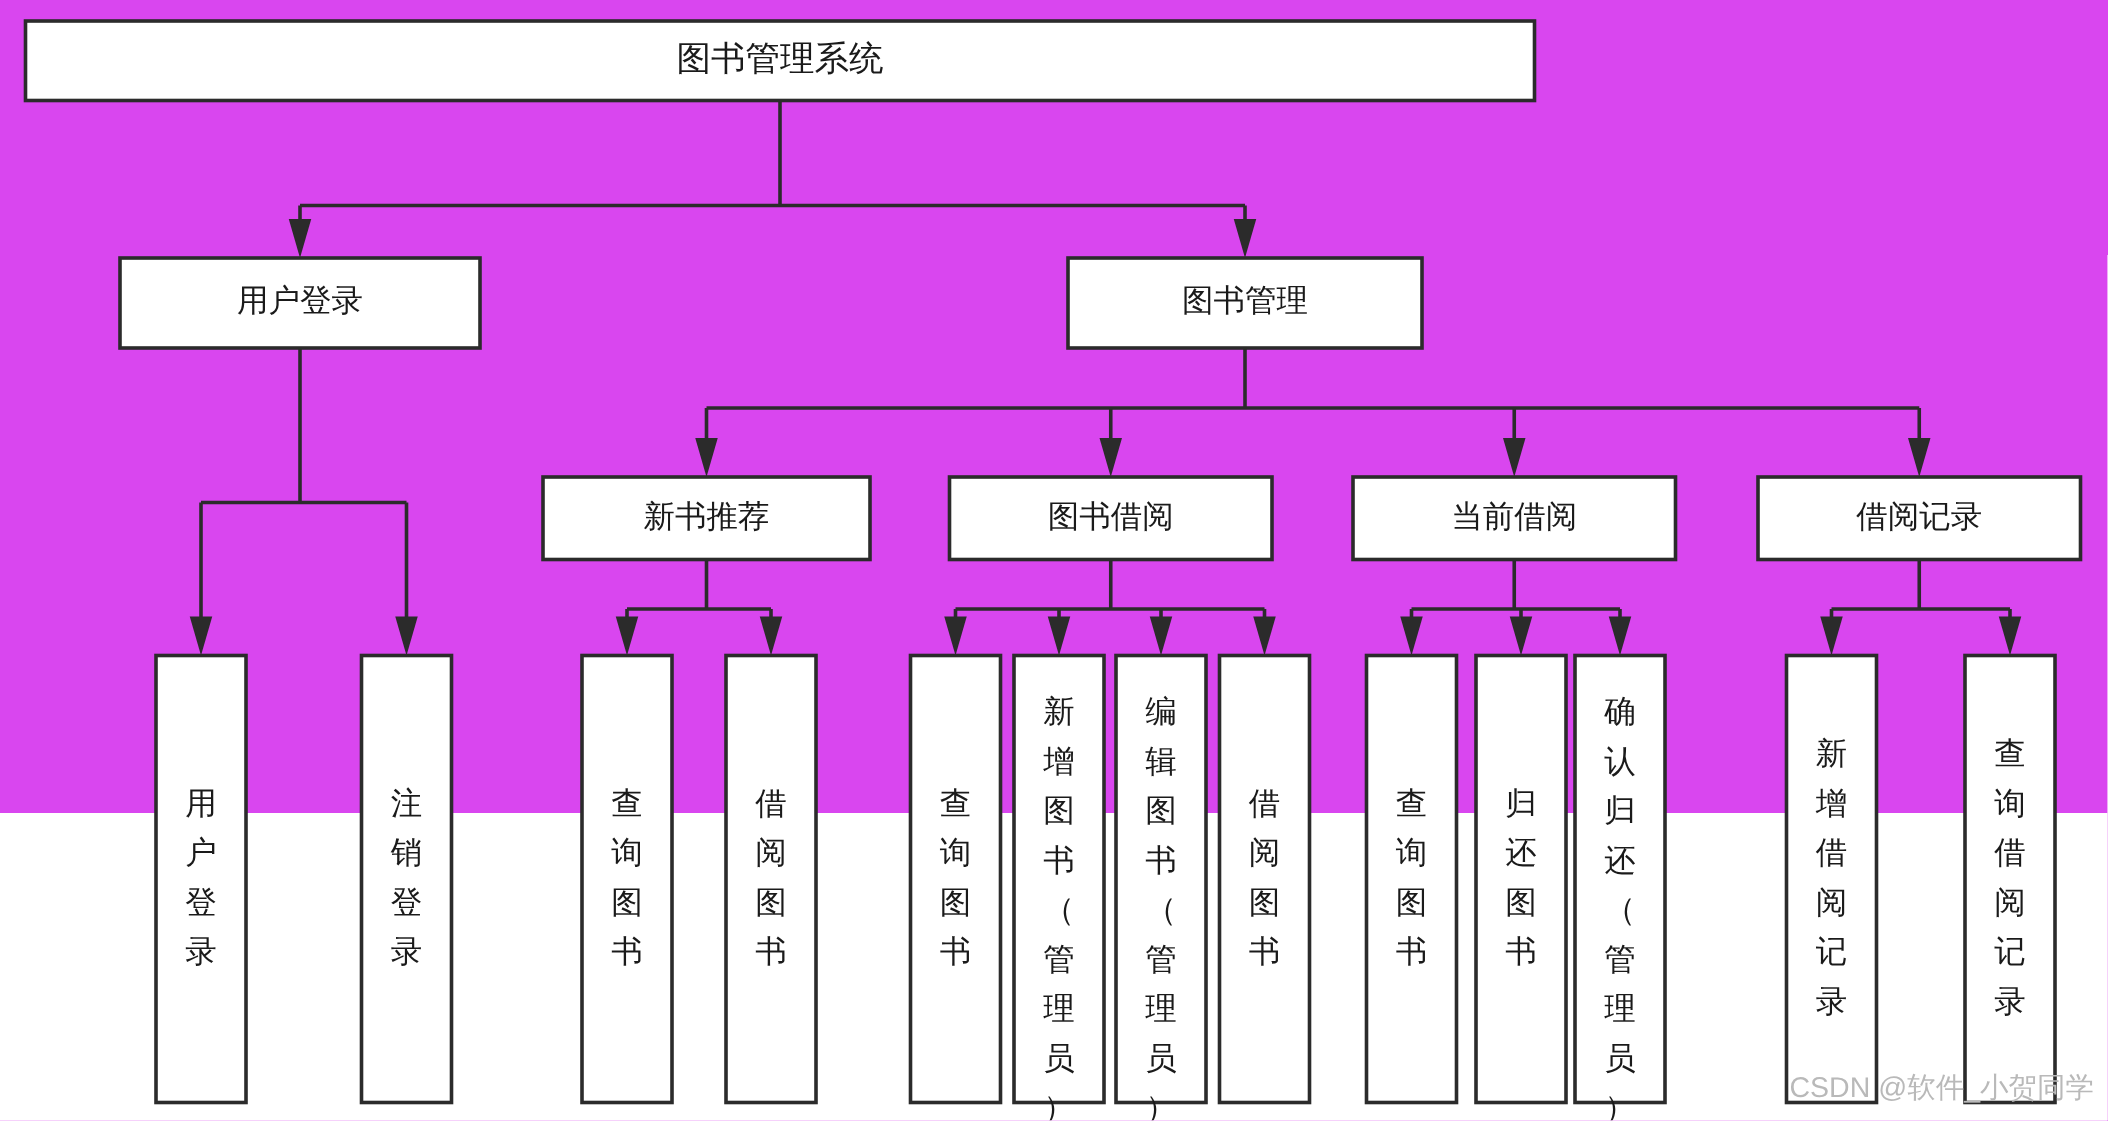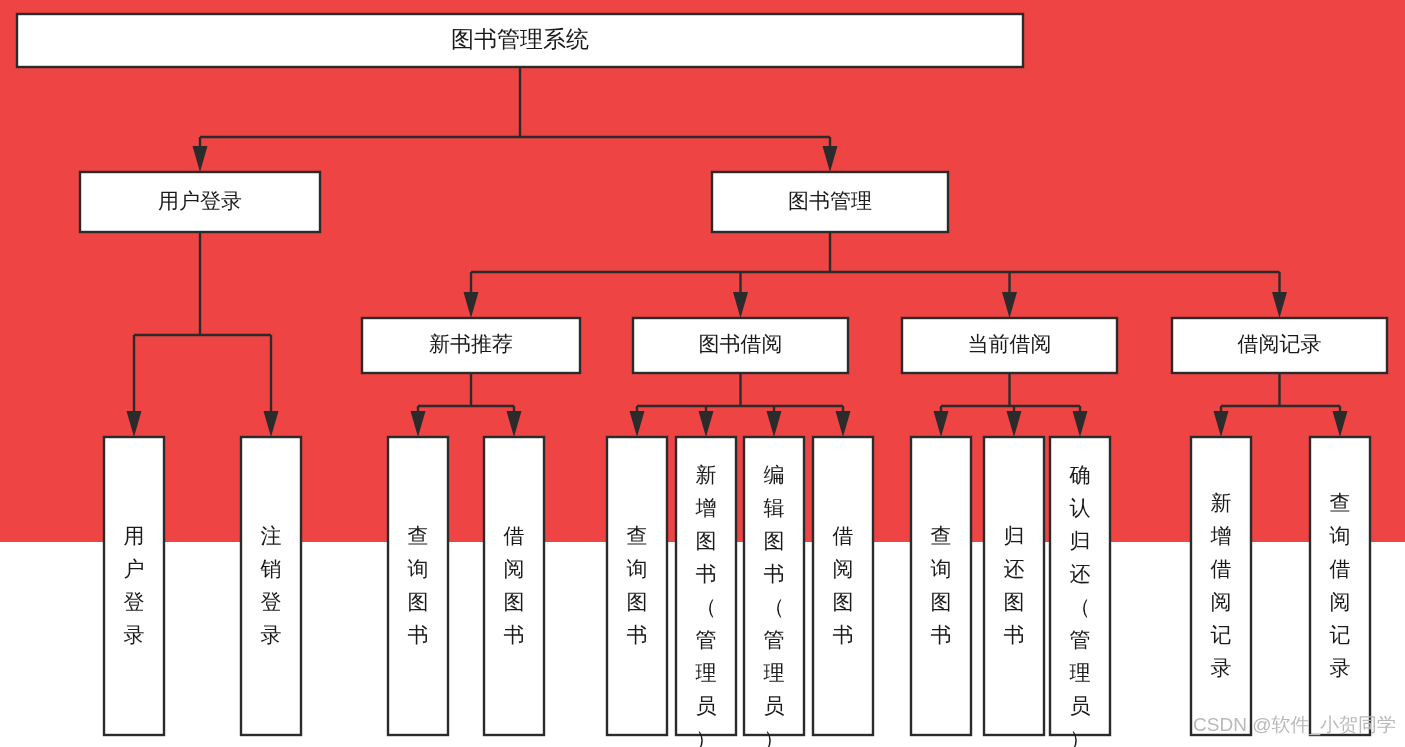--- a/index.html
+++ b/index.html
@@ -11,21 +11,21 @@
   body {
     width: 1405px;
     height: 747px;
     font-family: "Liberation Sans", "DejaVu Sans", sans-serif;
     overflow: hidden;
   }
   #diagram-root {
     position: relative;
     width: 1405px;
     height: 542px;
-    background: #ef4444;
+    background: #d946ef;
   }
   svg.diagram-canvas {
     position: absolute;
     top: 0;
     left: 0;
     width: 1405px;
     height: 747px;
     display: block;
   }
   .node-rect {

